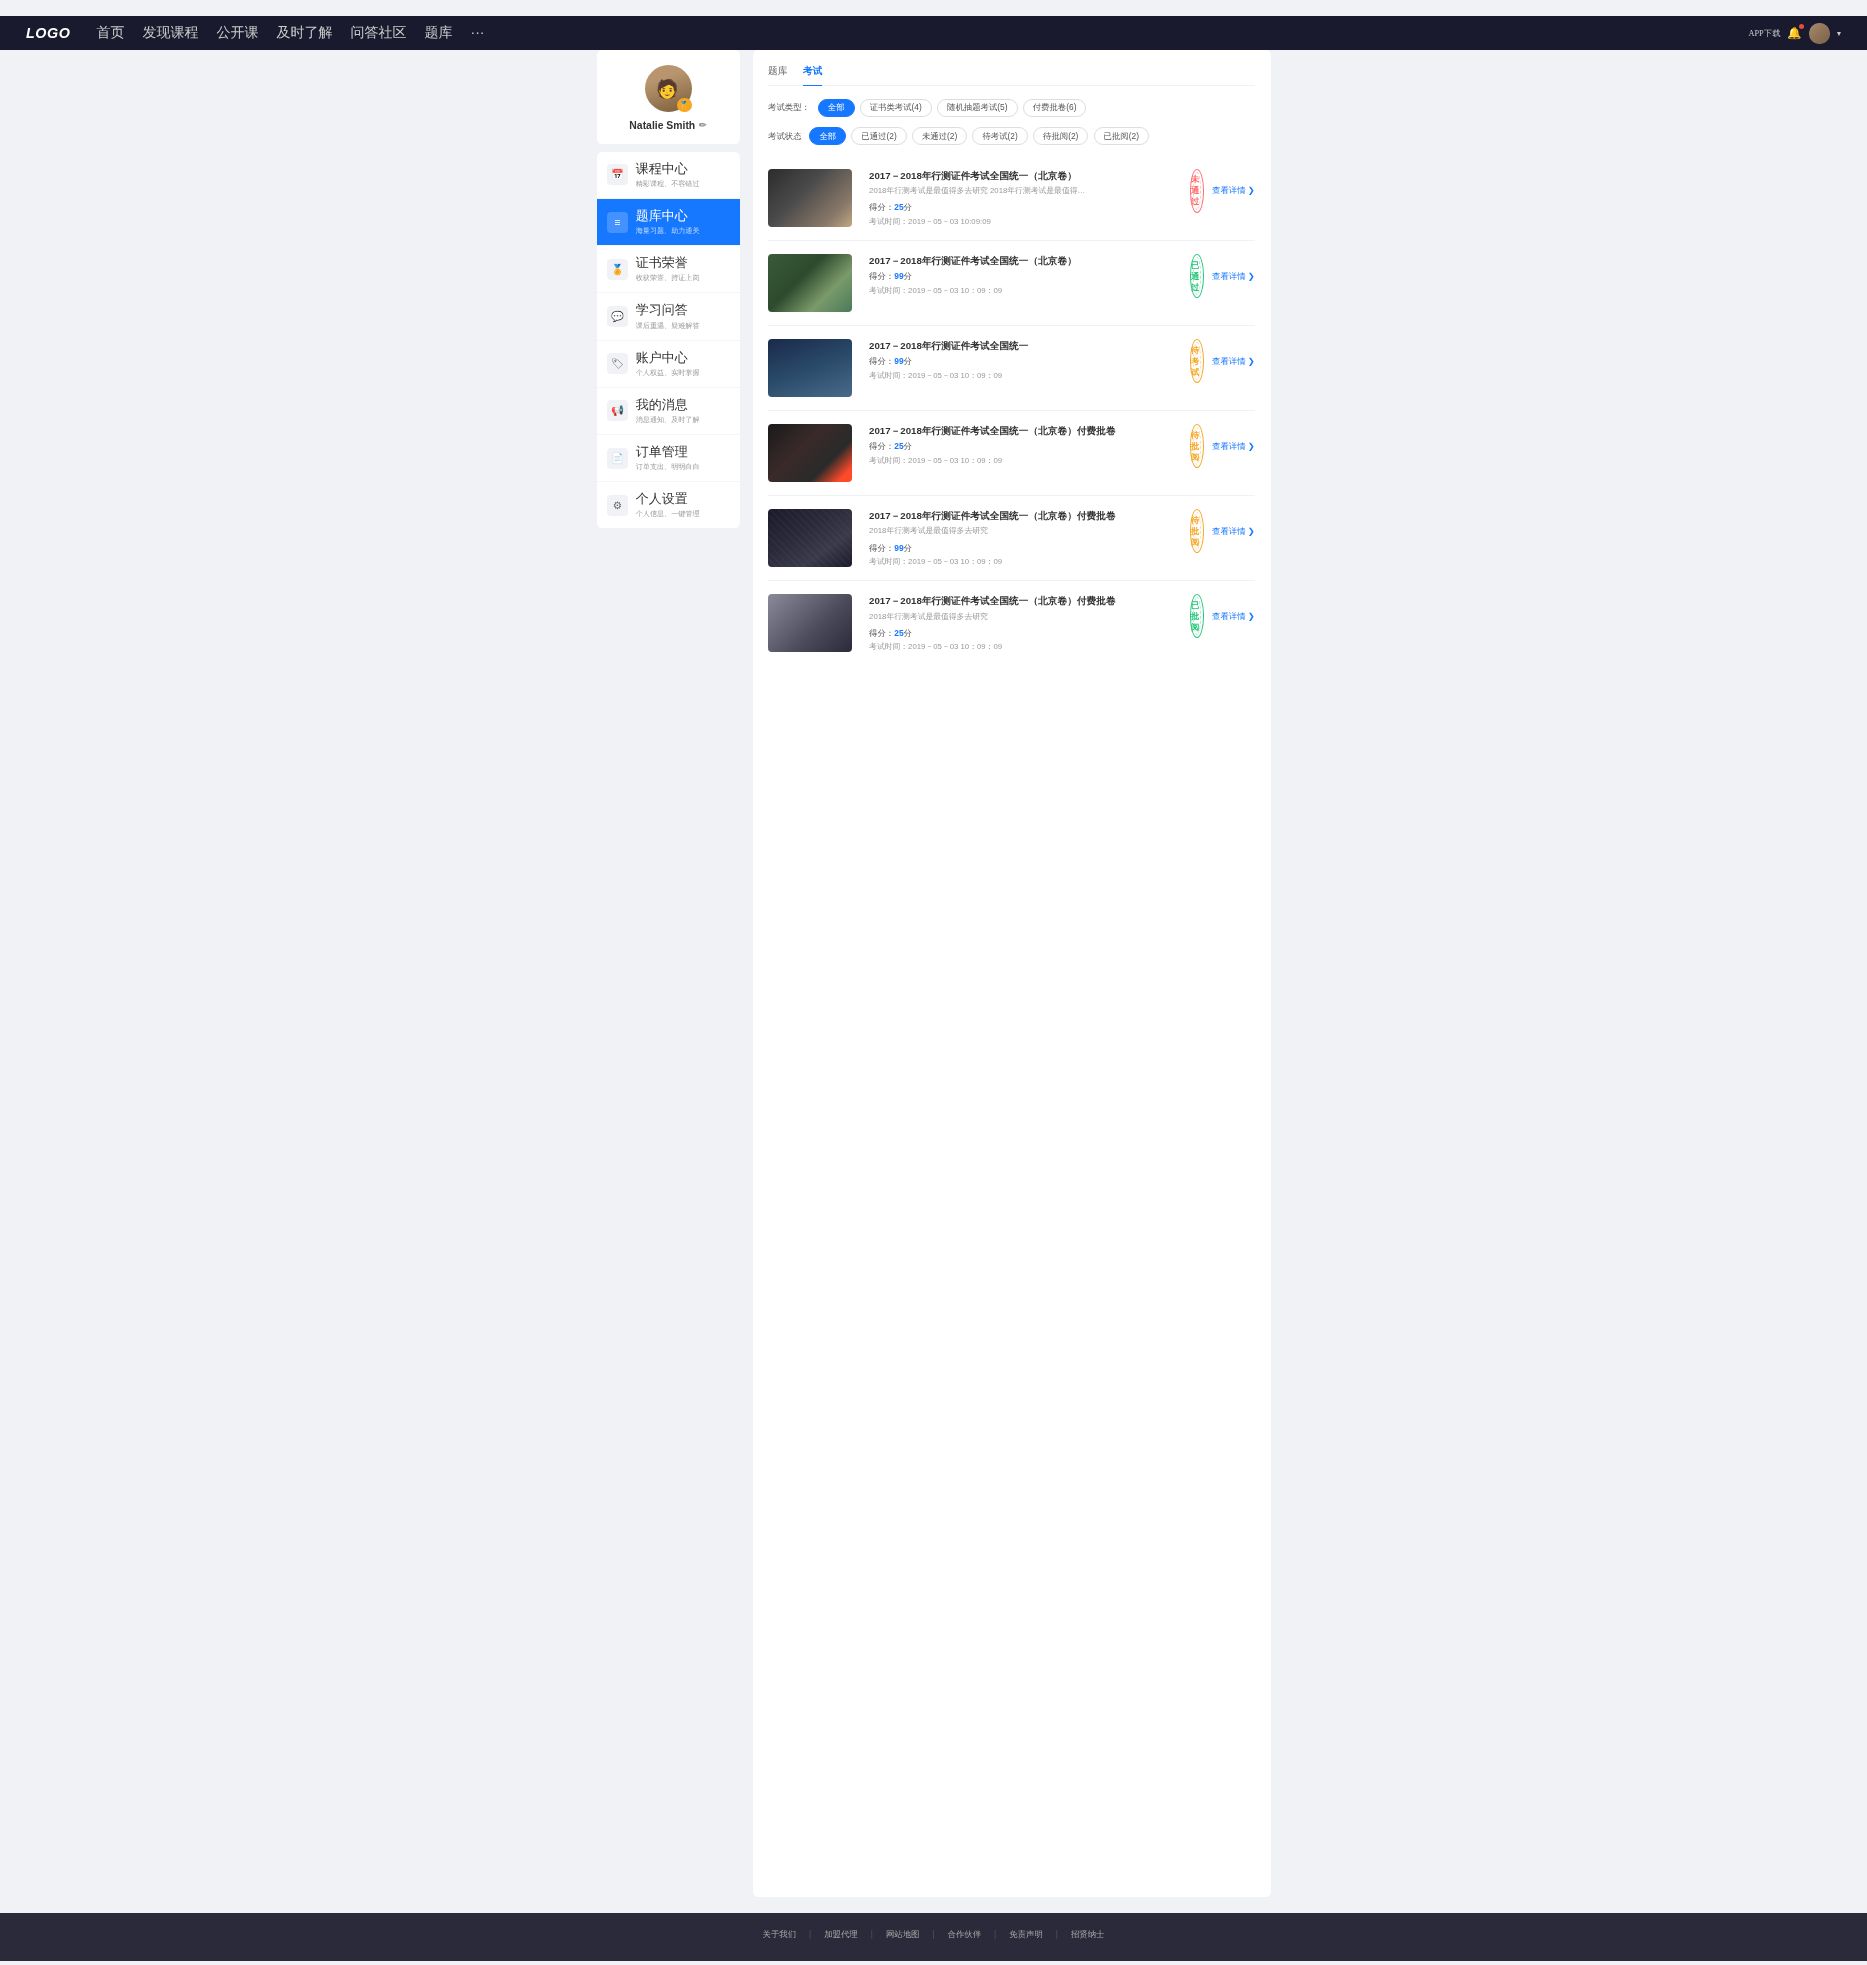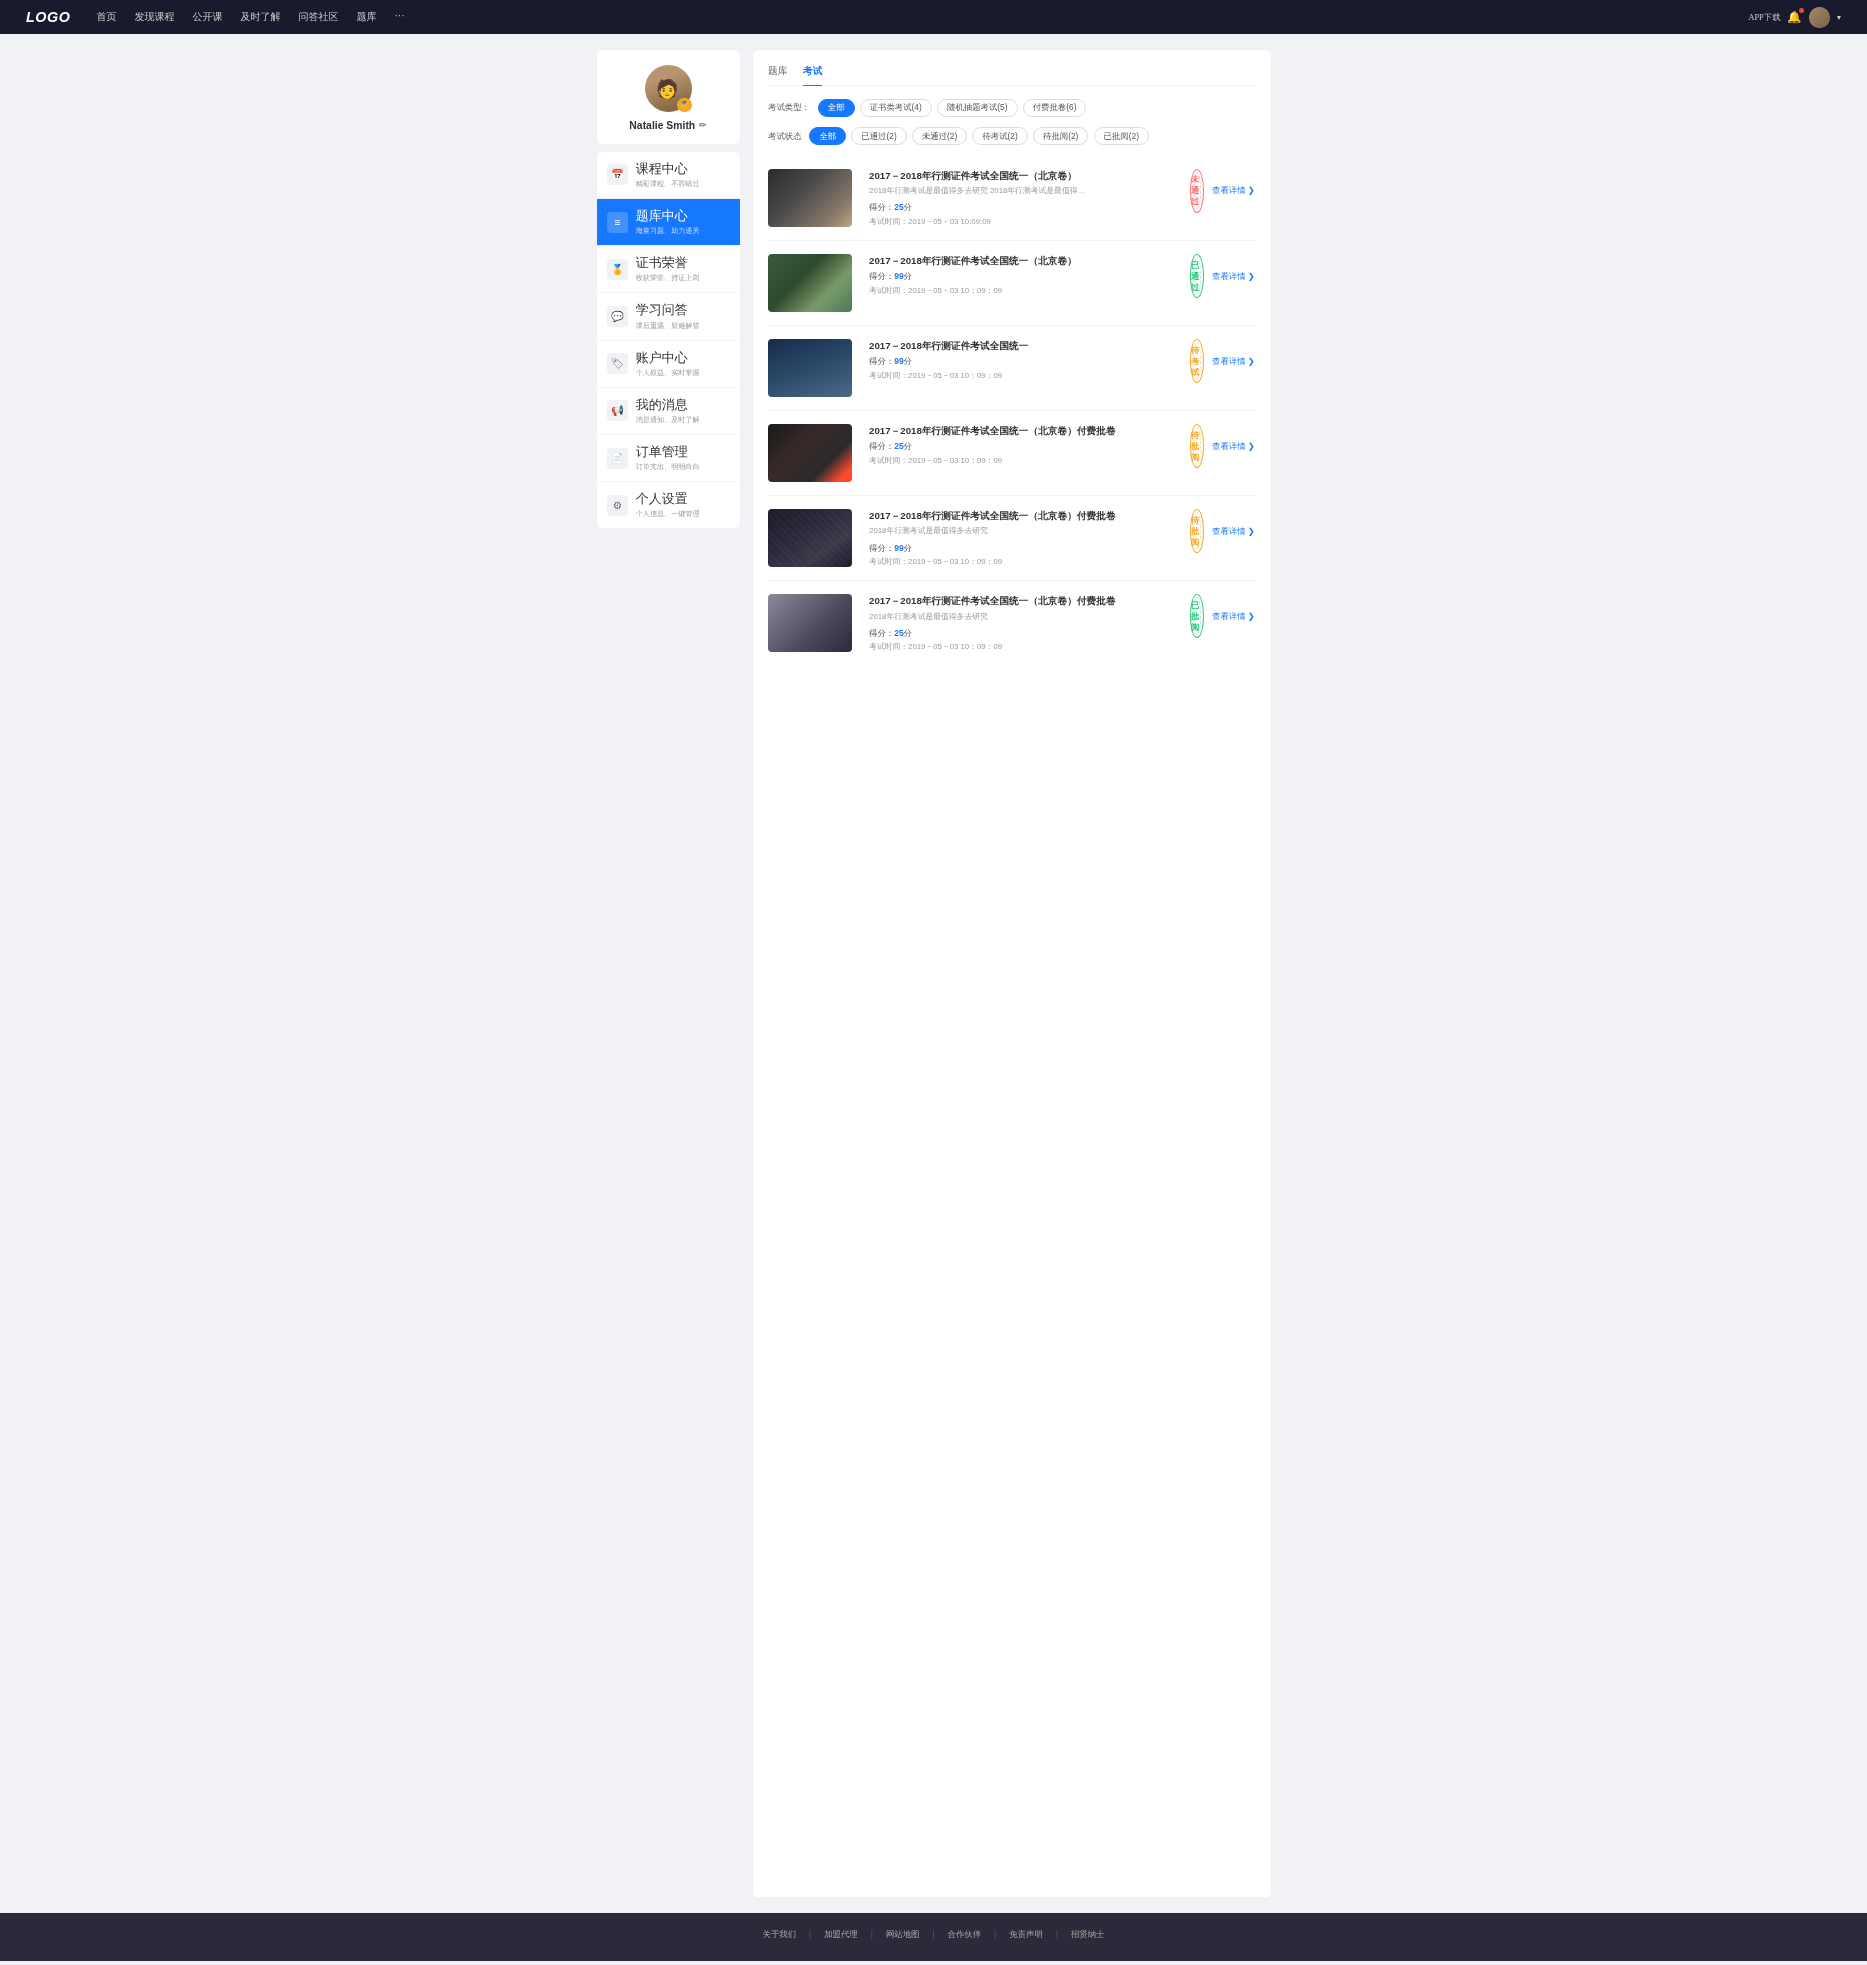--- a/index.html
+++ b/index.html
@@ -6,40 +6,40 @@
     body { font-family: 'PingFang SC', 'Microsoft YaHei', sans-serif; background: #f0f2f5; min-height: 100vh; }
 
     
     .navbar {
       background: #1a1a2e;
       height: 34px;
       display: flex;
       align-items: center;
       padding: 0 26px;
       position: sticky;
-      top: 0;
+      top: 16px;
       z-index: 100;
     }
     .navbar-logo {
       color: white;
       font-size: 14.3px;
       font-weight: bold;
       font-style: italic;
       margin-right: 26px;
       letter-spacing: 0.6px;
     }
     .navbar-nav {
       display: flex;
       gap: 18px;
       flex: 1;
     }
     .navbar-nav a {
       color: #ccc;
       text-decoration: none;
-      font-size: 10px;
+      font-size: 14px;
     }
     .navbar-right {
       display: flex;
       align-items: center;
       gap: 7px;
       font-family: Liberation Serif, serif;
     }
     .navbar-app-btn {
       color: #ccc;
       font-size: 8.4px;

